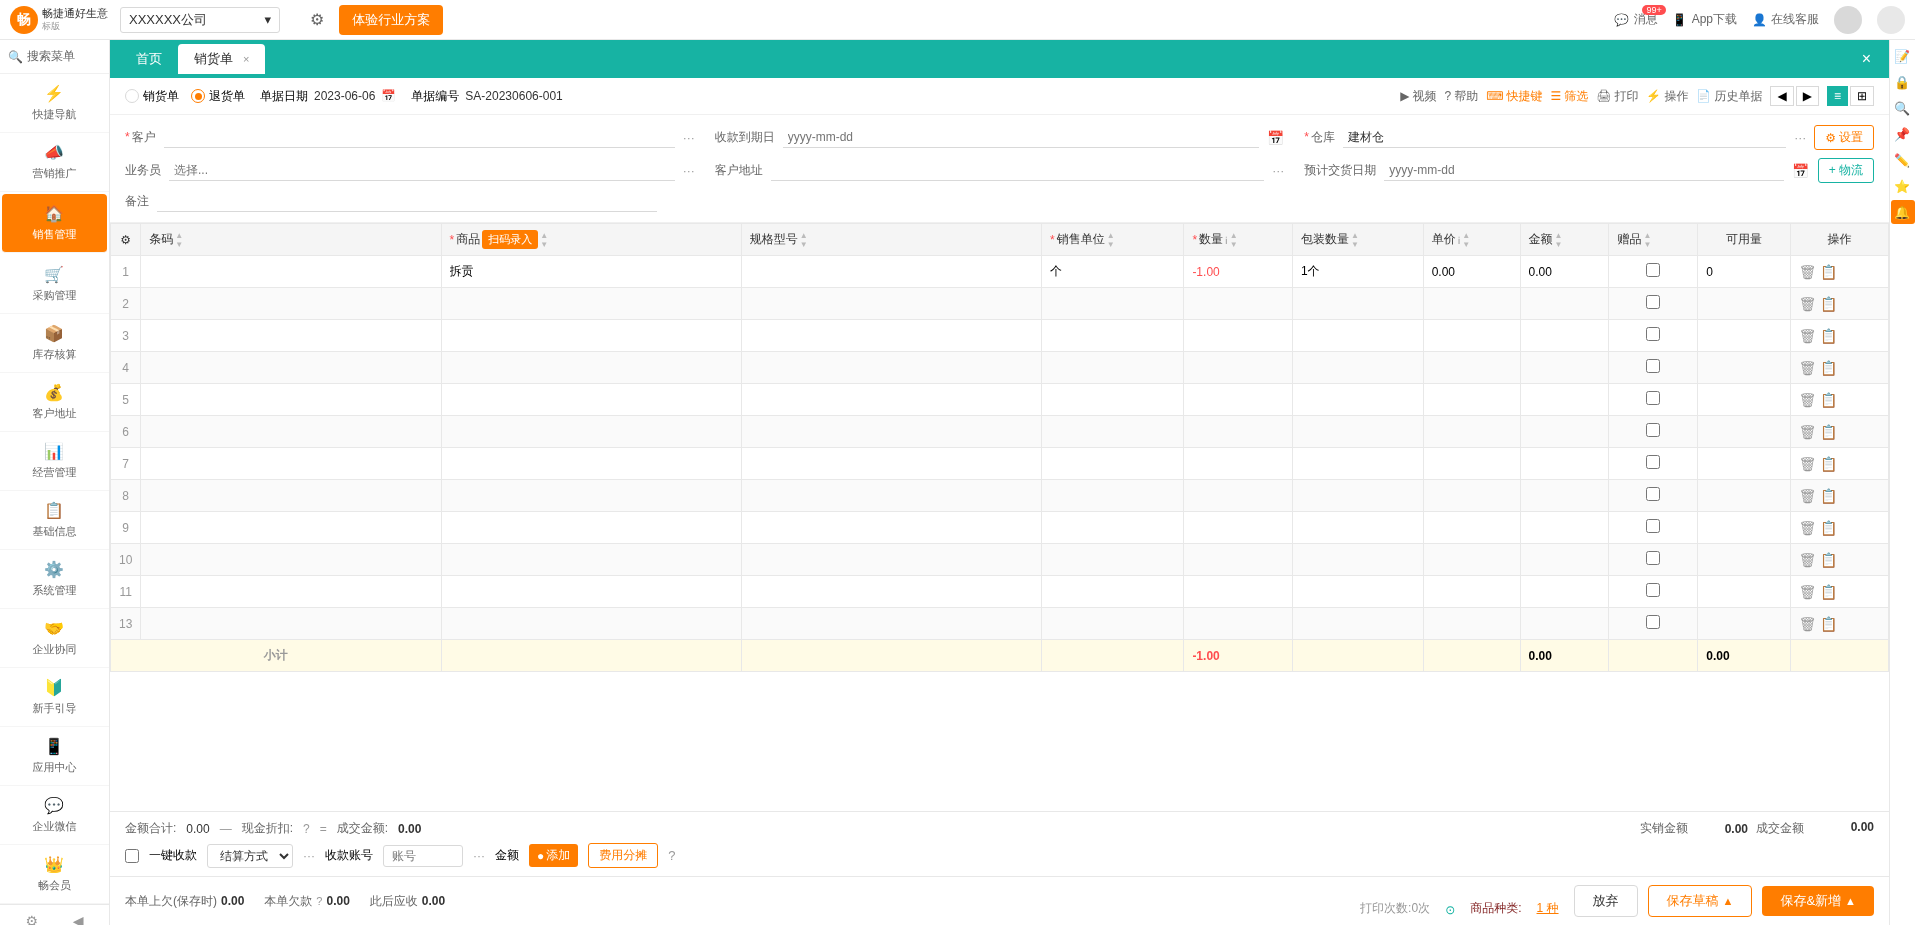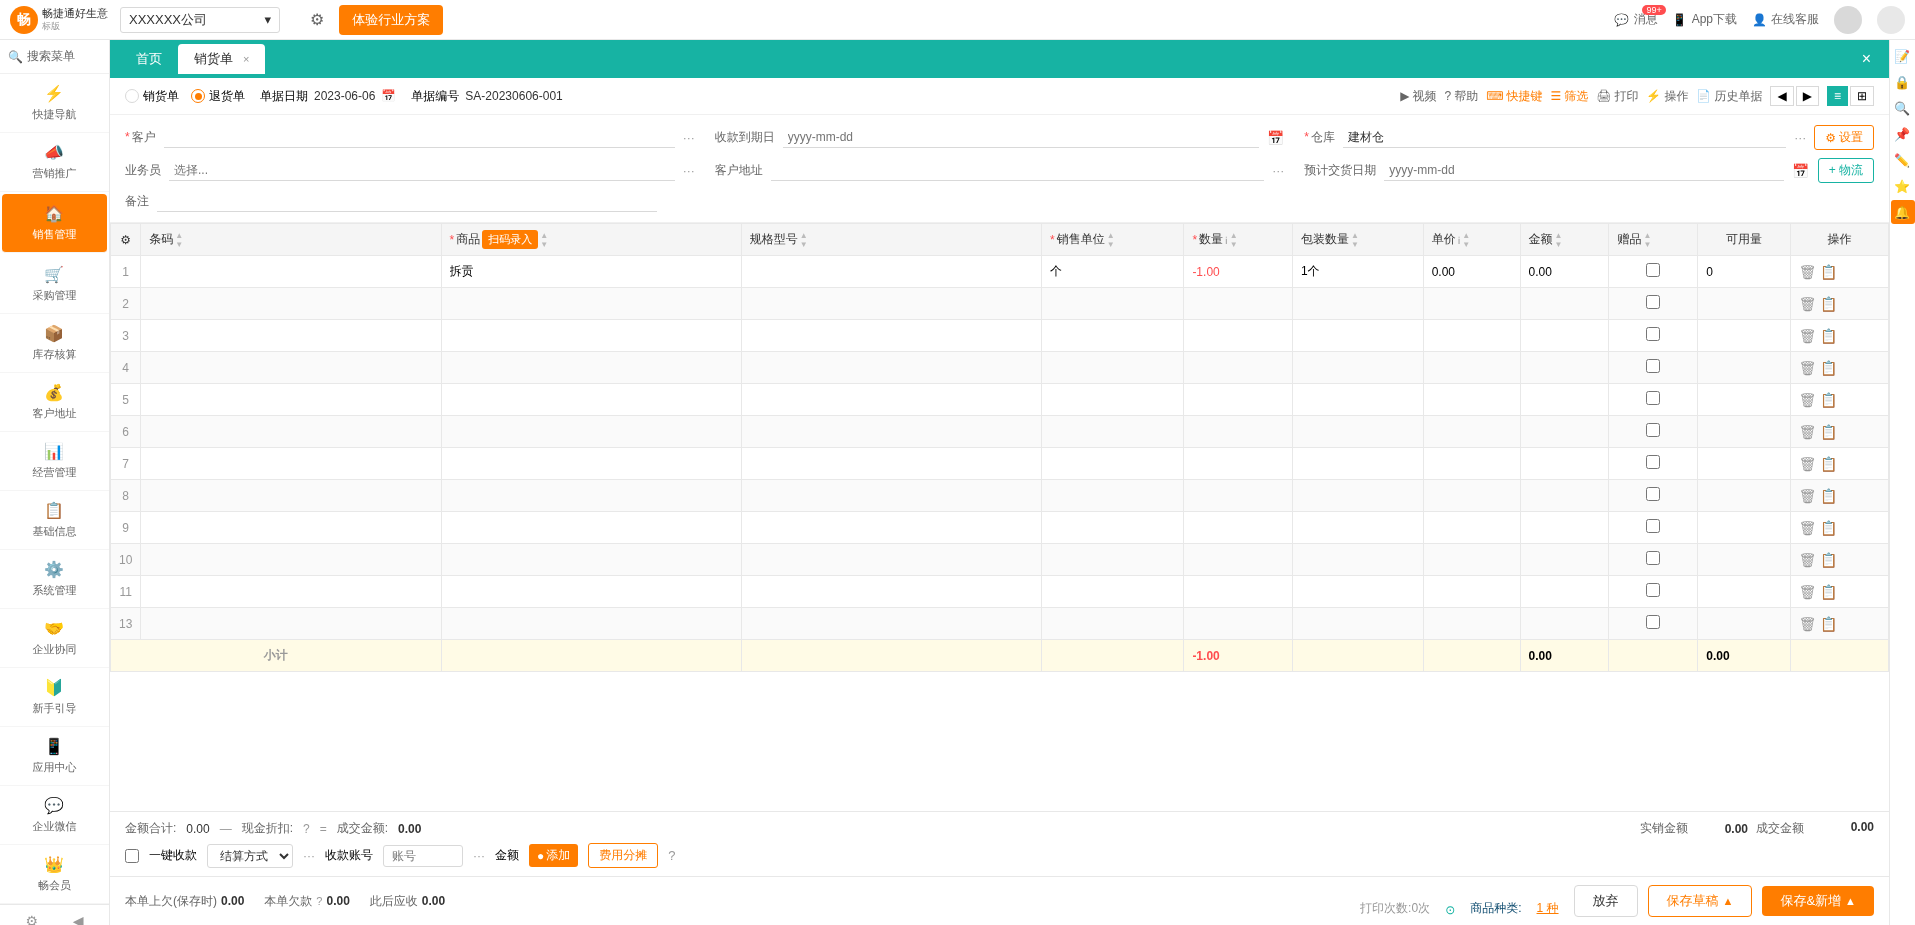--- a/index.html
+++ b/index.html
@@ -243,21 +243,21 @@
       padding: 6px 18px; border-radius: 4px; cursor: pointer; font-size: 13px;
       display: flex; align-items: center; gap: 4px;
     }
     .btn-save-new {
       background: #ff7d00; color: white; border: none;
       padding: 6px 18px; border-radius: 4px; cursor: pointer; font-size: 13px;
       display: flex; align-items: center; gap: 4px;
     }
     .chevron-icon { font-size: 11px; }
     .print-count { color: #999; }
-    .product-type { color: #0c4a6e; }
+    .product-type { color: #7f1d1d; }
     .orange-link { color: #ff7d00; cursor: pointer; text-decoration: underline; }
 
     
     .right-tools {
       width: 26px; background: #fff; border-left: 1px solid #e8e8e8;
       display: flex; flex-direction: column; align-items: center;
       padding: 4px 0; gap: 2px;
     }
     .right-tool-btn {
       width: 24px; height: 24px; display: flex; align-items: center;

